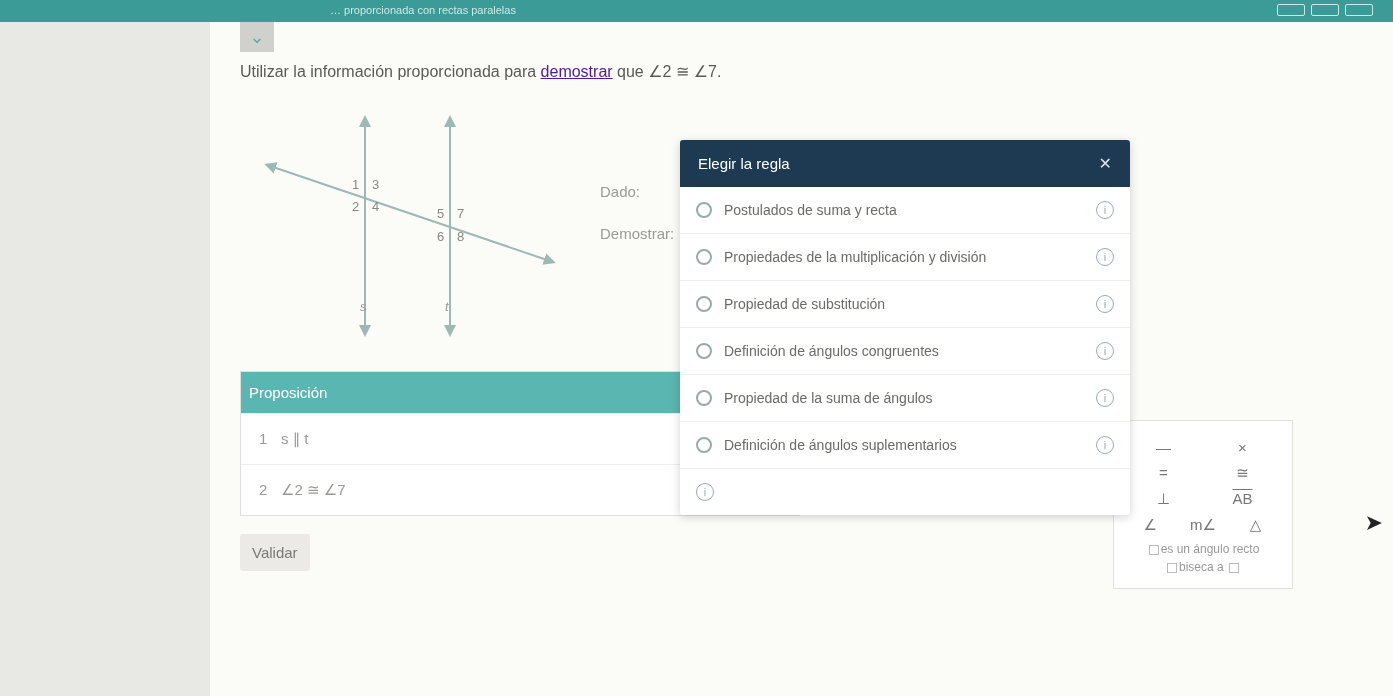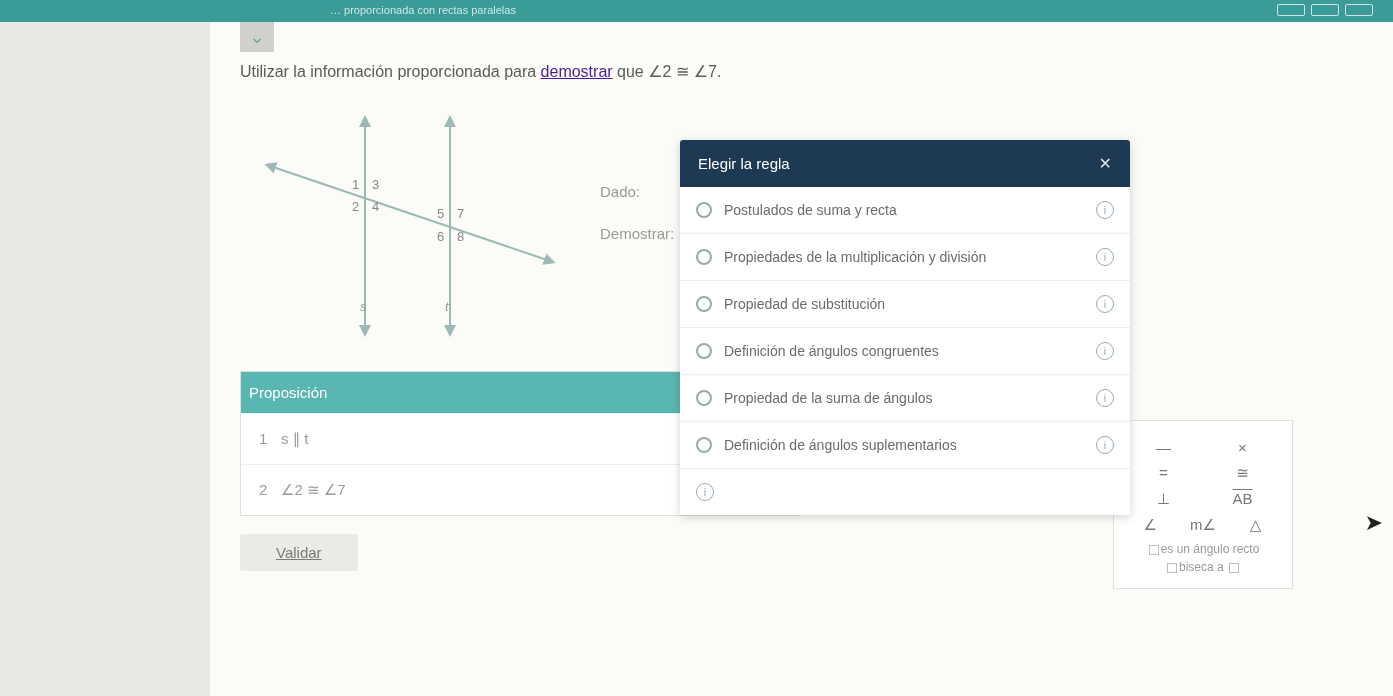--- a/index.html
+++ b/index.html
@@ -93,24 +93,23 @@
     color: #9a9a97;
     font-size: 15px;
   }
   .proof-row .num { width: 40px; padding: 16px 0 16px 18px;}
   .proof-row .stmt { flex:1; padding: 16px 0;}
   .validate {
     margin-top: 18px;
     background: #eceae6;
     border: none;
     color: #7a7a77;
-    padding: 10px 36px;
+    padding: 10px 12px;
     font-size: 15px;
     border-radius: 3px;
-    text-decoration: underline;
   }
 
   
   .modal {
     position: absolute;
     left: 680px;
     top: 140px;
     width: 450px;
     background: #fff;
     box-shadow: 0 2px 10px rgba(0,0,0,0.18);

